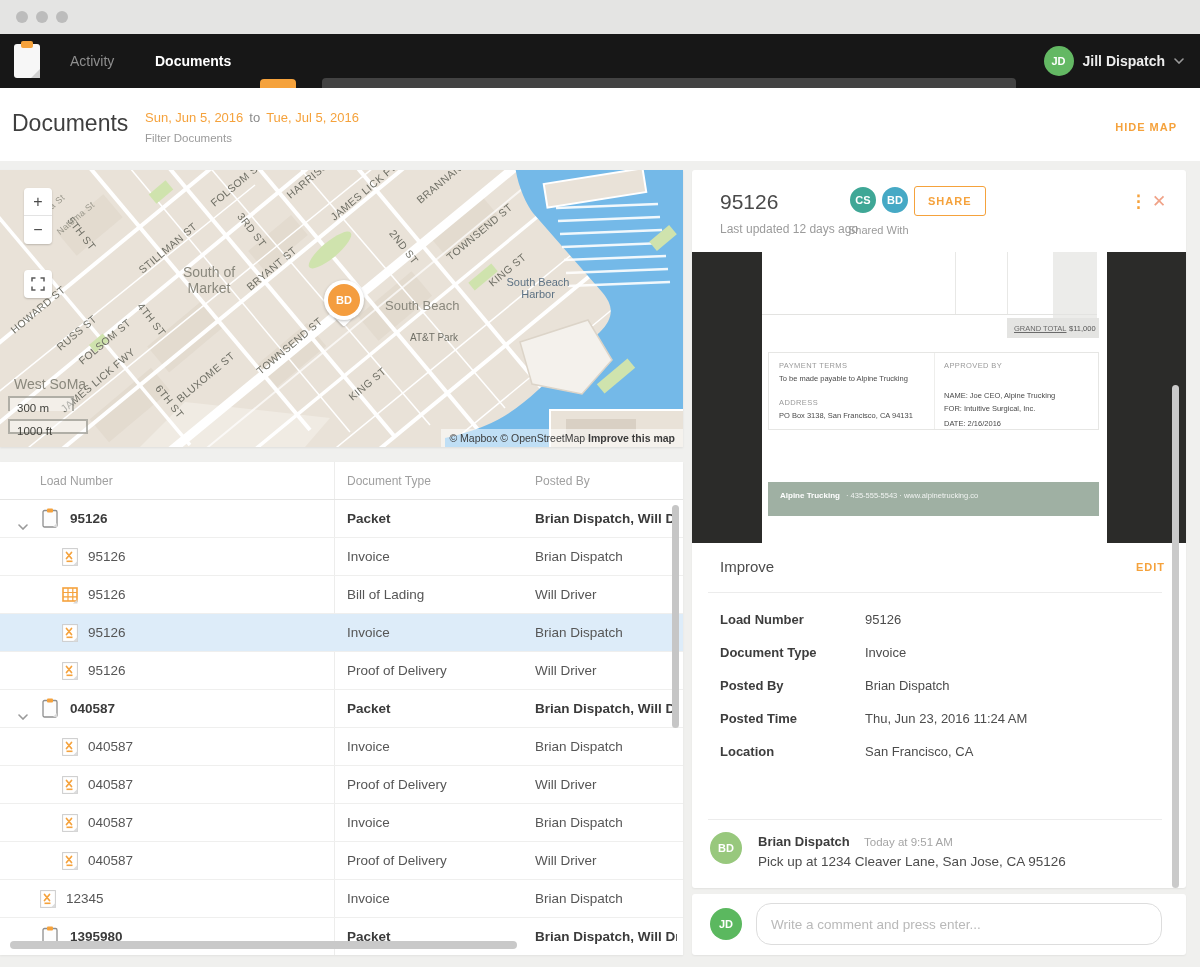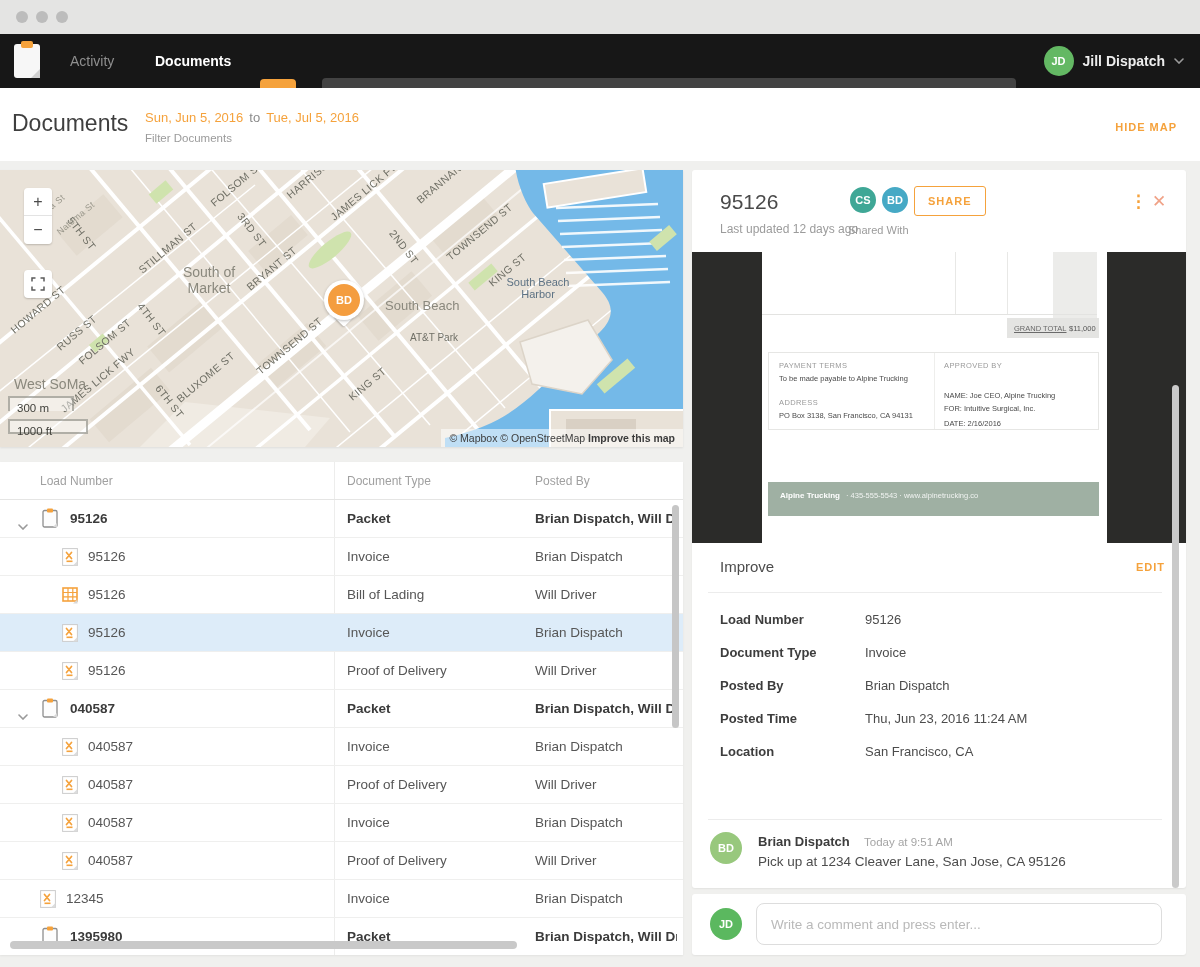--- a/index.html
+++ b/index.html
@@ -116,21 +116,21 @@
   .dvalue { position:absolute; left:173px; top:8px; font-size:13px; color:#4c4c4c; }
 
   .commentdiv { position:absolute; left:16px; top:649px; width:454px; height:1px; background:#ececec; }
   .cm-av { position:absolute; left:18px; top:662px; }
   .cm-author { position:absolute; left:66px; top:664px; font-size:13px; font-weight:700; color:#3d3d3d; }
   .cm-time { position:absolute; left:172px; top:666px; font-size:11.5px; color:#a5a5a5; }
   .cm-text { position:absolute; left:66px; top:684px; font-size:13.5px; color:#4c4c4c; }
 
   .commentcard { position:absolute; left:692px; top:894px; width:494px; height:61px; background:#fff; border-radius:3px; box-shadow:0 1px 2px rgba(0,0,0,.06); }
   .commentcard .avatar { position:absolute; left:18px; top:14px; }
-  .commentinput { position:absolute; left:64px; top:9px; width:406px; height:42px; border:1px solid #ddd; border-radius:8px; padding:0 14px; font-size:13.5px; color:#555; font-family:"Liberation Sans",sans-serif; outline:none; }
+  .commentinput { position:absolute; left:64px; top:9px; width:406px; height:42px; border:1px solid #ddd; border-radius:15px; padding:0 14px; font-size:13.5px; color:#555; font-family:"Liberation Sans",sans-serif; outline:none; }
   .commentinput::placeholder { color:#b9b9b9; }
 </style>
 </head>
 <body>
 
 <svg width="0" height="0" style="position:absolute">
   <defs>
     <symbol id="sym-chev" viewBox="0 0 10 6">
         <polyline points="1,1 5,5 9,1" fill="none" stroke="#9a9a9a" stroke-width="1.6" stroke-linecap="round"></polyline>
       </symbol>

